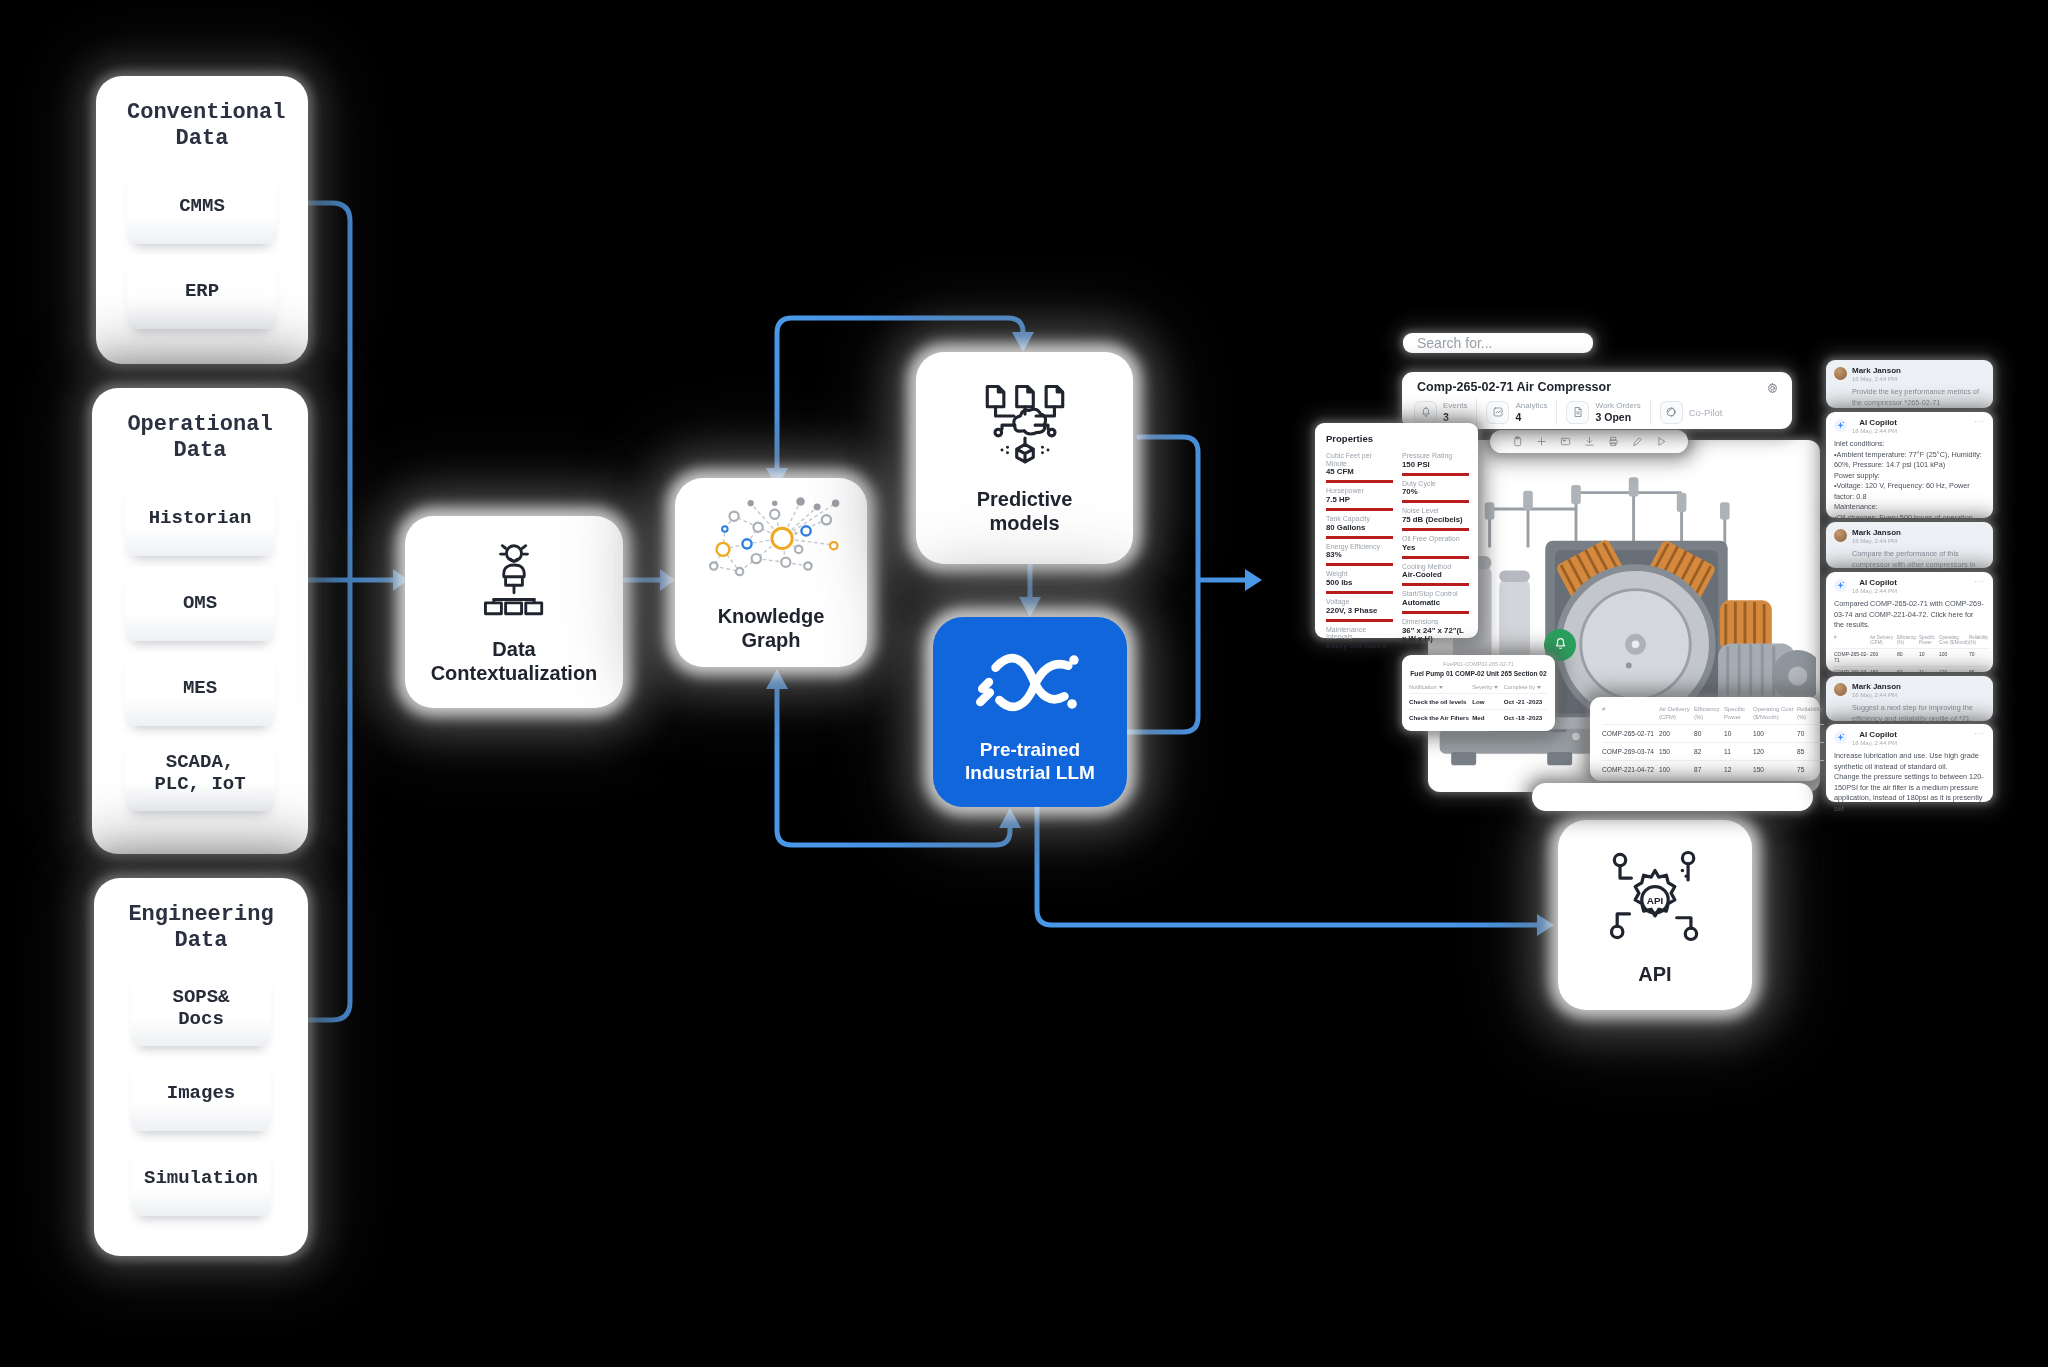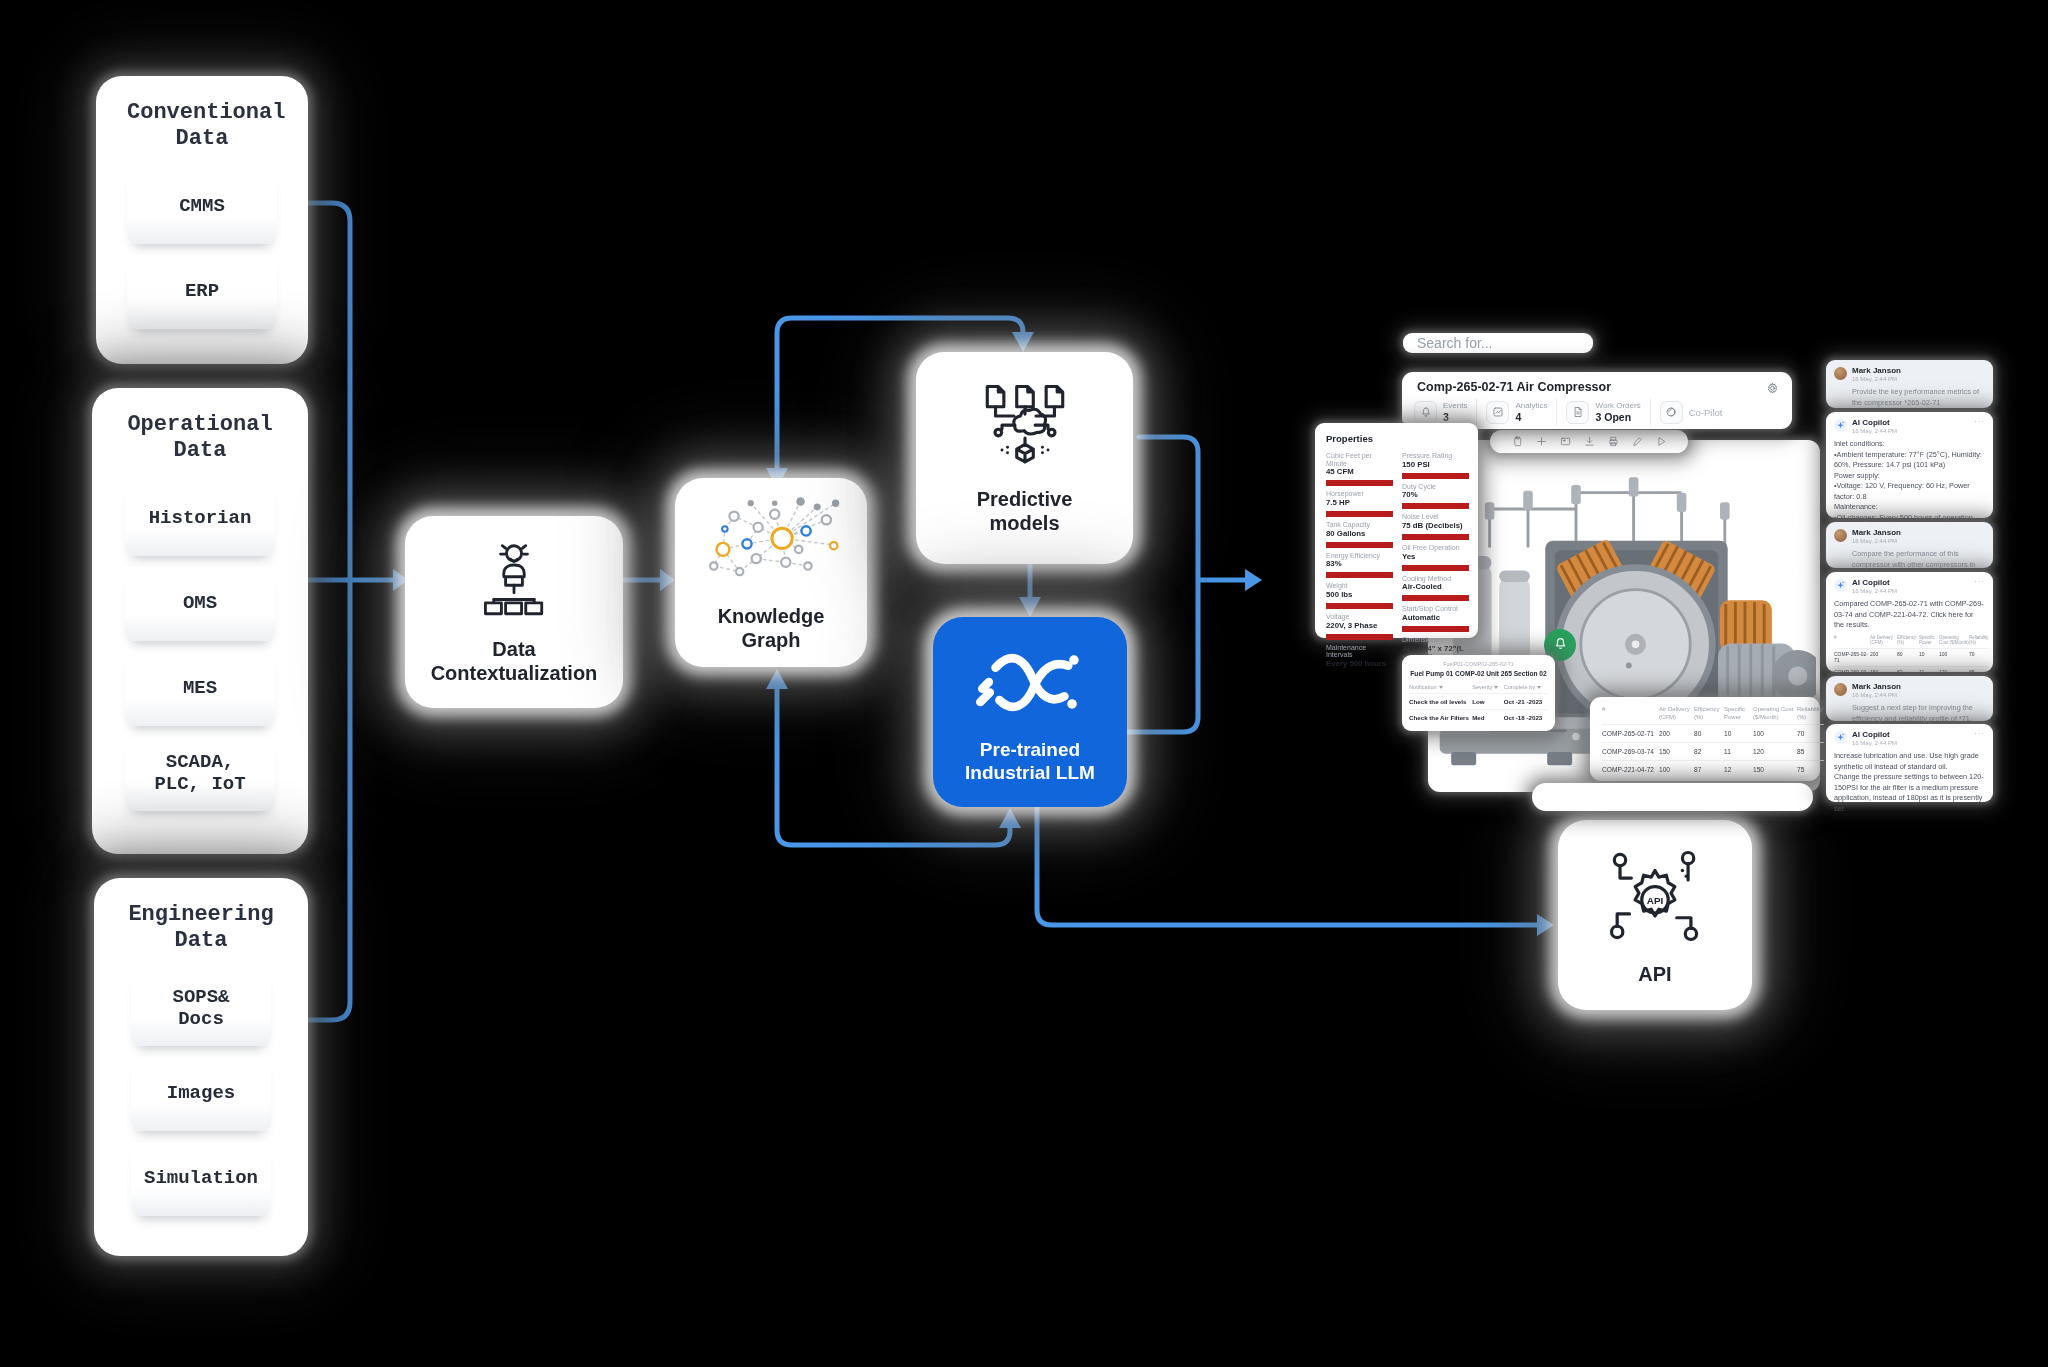--- a/index.html
+++ b/index.html
@@ -45,21 +45,21 @@
   .tab-value{font-size:10.5px;font-weight:bold;color:#20242e;}
   .tab-divider{width:1px;height:26px;background:#e6e8ec;margin-right:9px;}
   .muted-tab{font-size:9.5px;color:#aab1b9;}
 
   .toolbar{display:flex;align-items:center;justify-content:center;gap:13px;border-radius:12px;}
 
   .props-panel{padding:10px 9px 6px 11px;border-radius:9px;font-size:8px;}
   .props-header{font-weight:bold;font-size:9.5px;margin-bottom:8px;color:#20242e;}
   .props-cols{display:flex;gap:9px;}
   .props-col{width:70px;}
-  .prop-item{border-bottom:6px solid #b91c1c;padding-bottom:3px;margin-bottom:4px;}
+  .prop-item{border-bottom:3px solid #b91c1c;padding-bottom:3px;margin-bottom:4px;}
   .prop-label{color:#9aa2ab;font-size:7px;margin-bottom:1px;line-height:1.1;}
   .prop-value{color:#23272f;font-weight:bold;font-size:7.8px;line-height:1.15;}
 
   .maint-card{padding:6px 7px;border-radius:9px;text-align:center;}
   .maint-code{font-size:5.4px;color:#a7adb5;margin-bottom:3px;}
   .maint-title{font-size:6.6px;font-weight:bold;color:#23272f;margin-bottom:4px;}
   .maint-grid{display:grid;grid-template-columns:1.5fr .75fr 1.05fr;row-gap:0;}
   .maint-h{font-size:5.6px;color:#9aa2ab;padding:3px 0;display:flex;align-items:center;justify-content:flex-start;gap:2px;}
   .maint-c{font-size:6.2px;font-weight:bold;color:#23272f;text-align:left;padding:4px 0;border-top:1px solid #f0f1f3;}
   .chev{width:0;height:0;border-left:2.6px solid transparent;border-right:2.6px solid transparent;border-top:3.4px solid #9aa2ab;display:inline-block;}
@@ -69,21 +69,21 @@
   .ct-h{font-size:6px;color:#9aa2ab;line-height:1.25;padding-bottom:3px;}
   .ct-c{font-size:6.6px;color:#3a3f48;padding:5px 0;border-top:1px solid #f0f1f3;}
 
   
   .chat-card{position:absolute;left:1826px;width:167px;border-radius:9px;padding:7px 8px;}
   .chat-user{background:#edf0f4;}
   .chat-ai{background:#ffffff;}
   .chat-head{display:flex;align-items:flex-start;}
   .chat-avatar{width:13px;height:13px;border-radius:50%;background:radial-gradient(circle at 35% 30%,#c79a6e,#8a5f3d);margin-right:5px;flex:none;}
   .ai-badge{width:13px;height:13px;border-radius:50%;background:#eef4ff;display:flex;align-items:center;justify-content:center;margin-right:5px;flex:none;}
-  .chat-name{font-size:8px;font-weight:bold;color:#23272f;line-height:1.1;}
+  .chat-name{font-size:8px;font-weight:bold;color:#23272f;line-height:1.1;text-align:right;}
   .chat-time{font-size:6px;color:#a7adb5;line-height:1.2;}
   .chat-dots{margin-left:auto;color:#b6bcc4;font-size:8px;letter-spacing:1px;line-height:.7;}
   .chat-body{font-size:7.3px;line-height:1.45;margin-top:4px;white-space:pre-line;}
   .chat-user .chat-body{color:#868d97;margin-left:18px;}
   .chat-ai .chat-body{color:#4a505a;}
   .mini-grid{display:grid;grid-template-columns:36px 27px 22px 20px 30px 20px;margin-top:4px;}
   .mg-h{font-size:4.5px;color:#9aa2ab;line-height:1.2;padding-bottom:2px;}
   .mg-c{font-size:5px;color:#3a3f48;padding:2.5px 0;border-top:1px solid #f0f1f3;}
 
   .icon-stroke{stroke:#20242e;fill:none;stroke-width:3.4;stroke-linejoin:round;stroke-linecap:round;}

